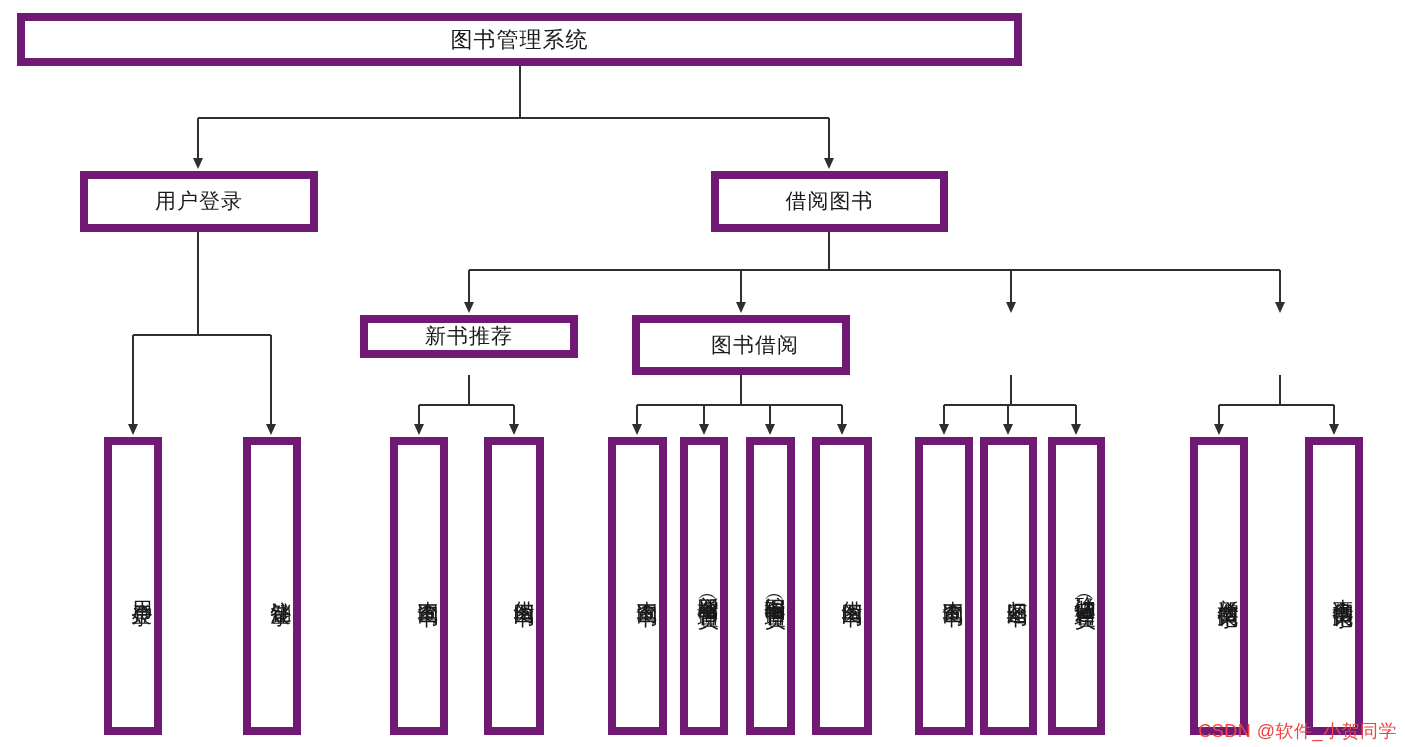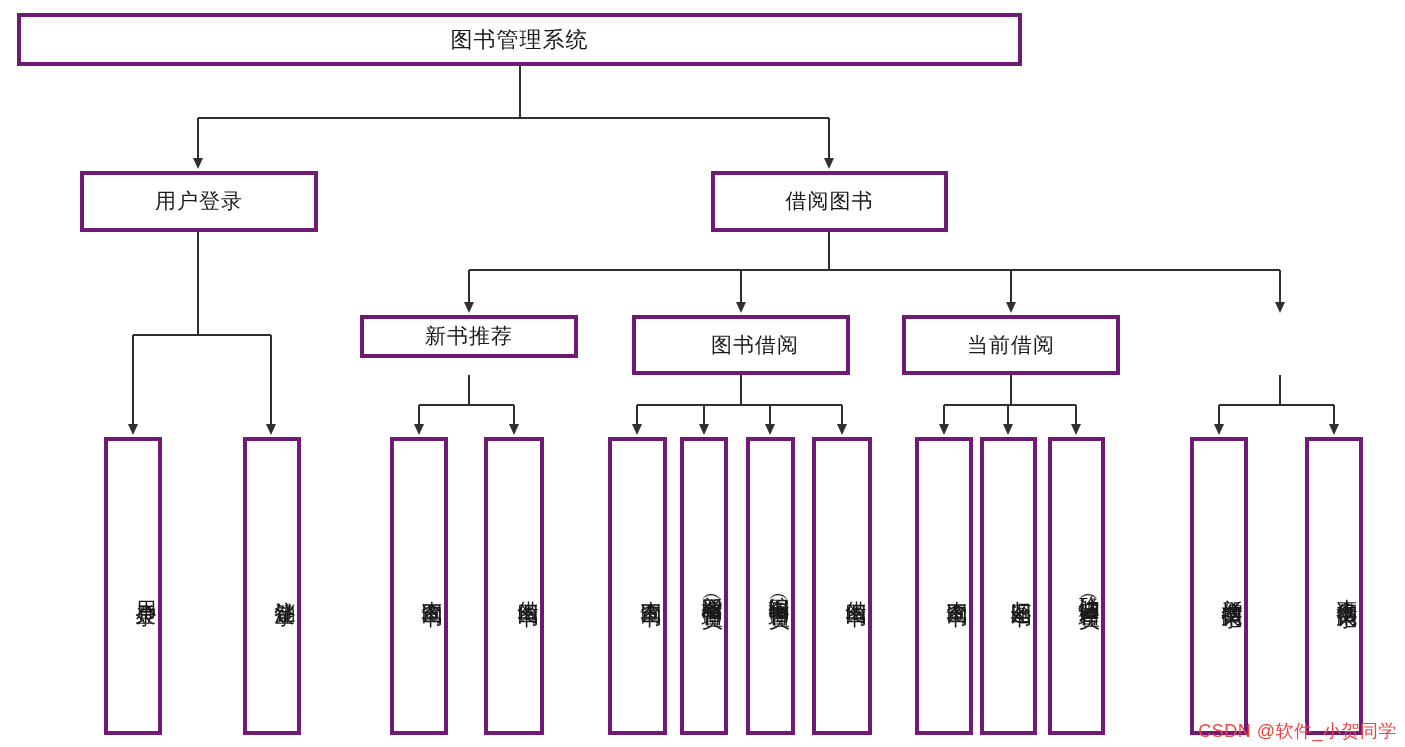--- a/index.html
+++ b/index.html
@@ -18,21 +18,21 @@
   svg#edges{
     position:absolute;
     left:0; top:0;
     width:1405px; height:747px;
     pointer-events:none;
   }
   .node{
     position:absolute;
     box-sizing:border-box;
     background:#ffffff;
-    border:4px solid #701a75;
+    border:8px solid #701a75;
     display:flex;
     align-items:center;
     justify-content:center;
     color:#1a1a1a;
     line-height:1.18;
     text-align:right;
   }
   .node.root{
     font-size:22px;
     letter-spacing:1px;
@@ -142,23 +142,20 @@
   </div>
 
   <div class="node lvl2" style="left: 360px; top: 315px; width: 218px; height: 43px;">
     <span>新书推荐</span>
   </div>
 
   <div class="node lvl2" style="left: 632px; top: 315px; width: 218px; height: 60px; padding-left: 28px;">
     <span>图书借阅</span>
   </div>
 
-  <div class="node lvl2" style="left: 902px; top: 315px; width: 218px; height: 60px;">
-    <span>当前借阅</span>
-  </div>
 
 
   <div class="node leaf" style="left: 104px; top: 437px; width: 58px; height: 298px;">
     <span class="vtext">用户登录</span>
   </div>
   <div class="node leaf" style="left: 243px; top: 437px; width: 58px; height: 298px;">
     <span class="vtext">注销登录</span>
   </div>
 
   <div class="node leaf" style="left: 390px; top: 437px; width: 58px; height: 298px;">

